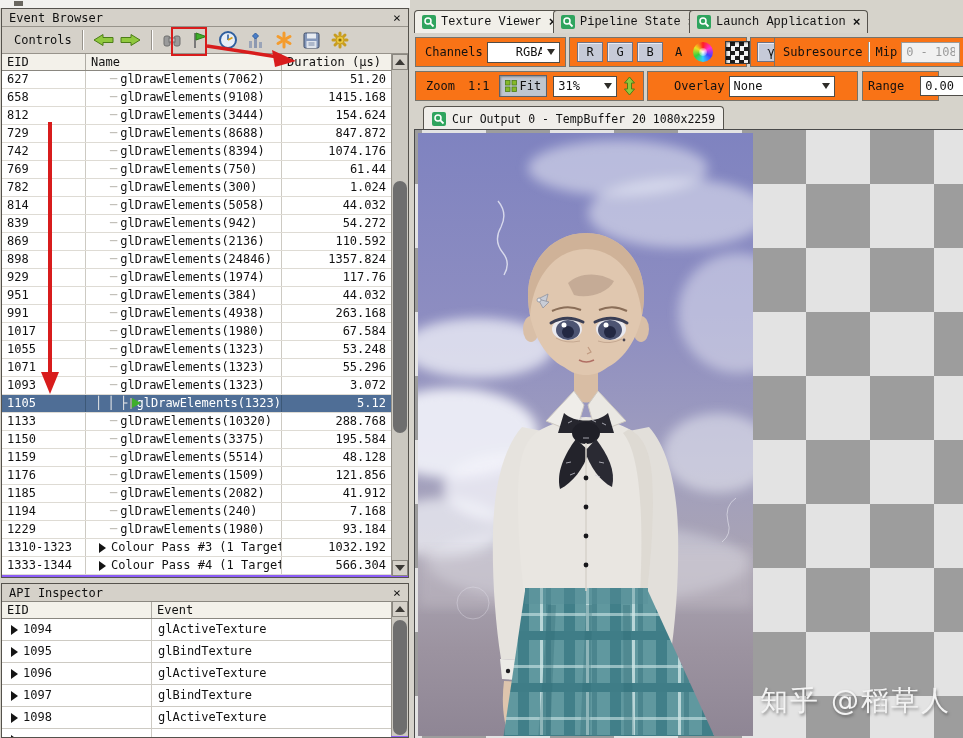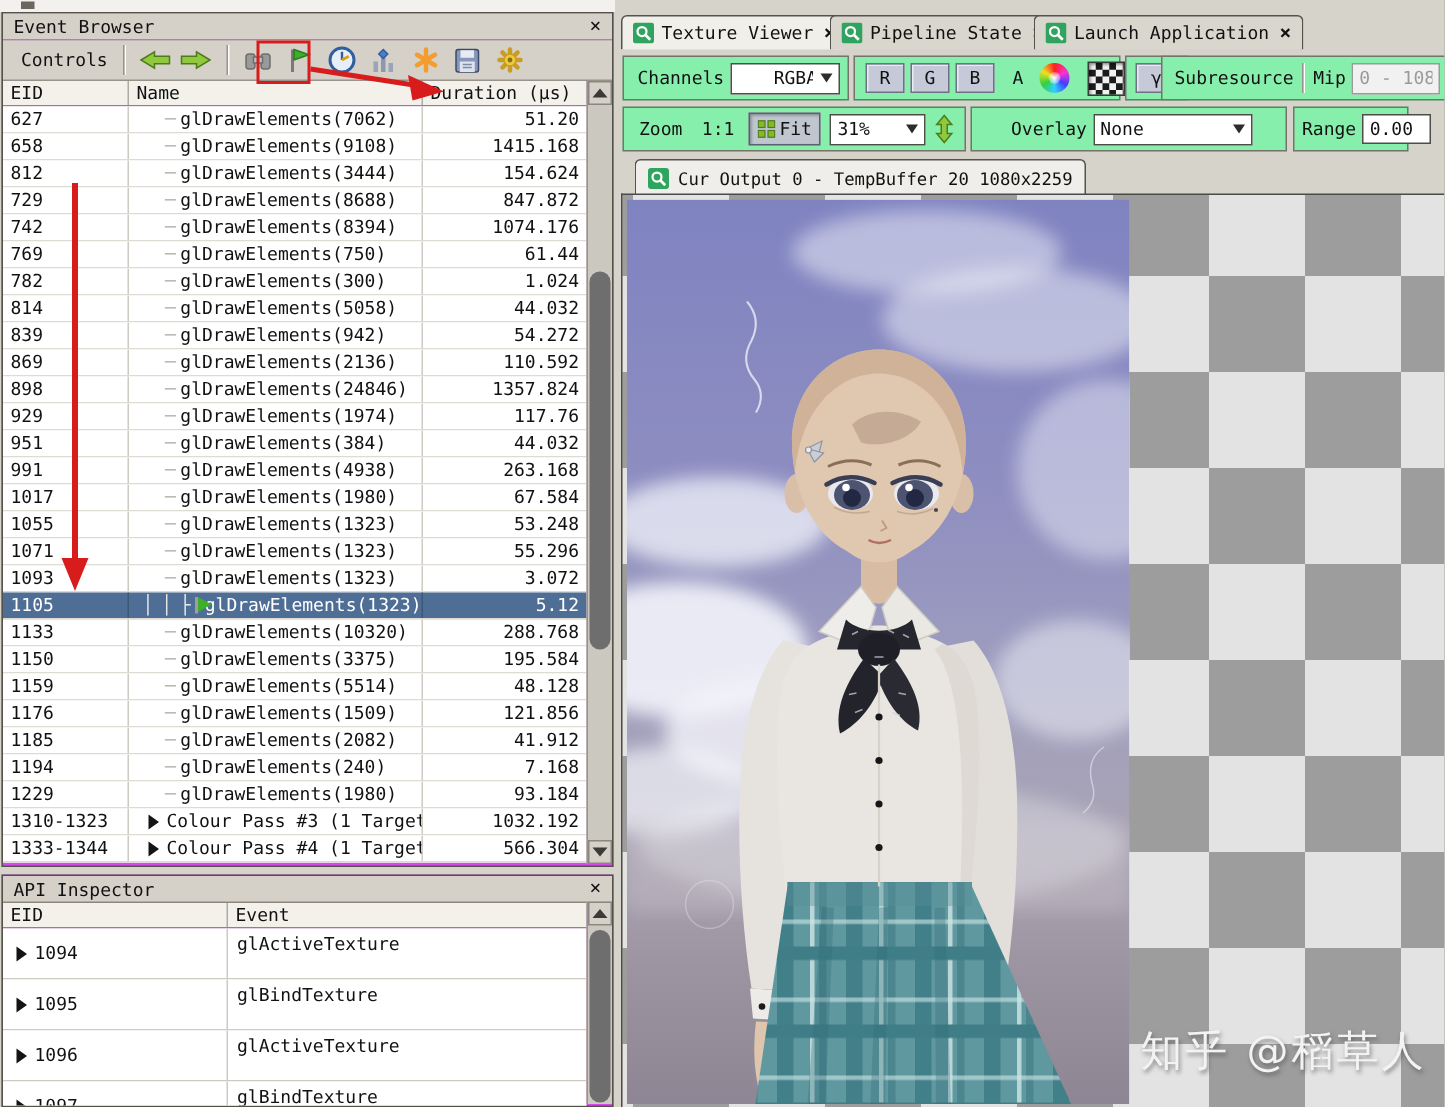--- a/index.html
+++ b/index.html
@@ -1,21 +1,21 @@
 <!DOCTYPE html>
 <html><head>
 <meta charset="utf-8">
 <style>
   html,body{margin:0;padding:0;background:#b0aea6;}
   *{box-sizing:border-box;}
   #screen{position:relative;width:963px;height:738px;background:#d6d3cb;overflow:hidden;
     font-family:"DejaVu Sans Mono","Liberation Mono",monospace;font-size:12px;color:#111;}
 
   
-  .panel{position:absolute;background:#d946ef;border:1px solid #55524c;}
+  .panel{position:absolute;background:#8b5cf6;border:1px solid #55524c;}
   .panel-title{position:relative;height:18px;line-height:18px;padding-left:7px;background:#d5d1c9;
     border-bottom:1px solid #97938b;font-size:12px;}
   .title-x{position:absolute;right:4px;top:0;width:14px;text-align:center;font-size:13px;cursor:default;}
 
   
   #top-strip{position:absolute;left:0;top:0;width:410px;height:8px;background:#f2f1ee;}
   #top-strip .mark{position:absolute;left:14px;top:1px;width:9px;height:5px;background:#6a675f;}
 
   
   #event-panel{left:1px;top:8px;width:408px;height:570px;}
@@ -55,33 +55,33 @@
   .arr-dn{width:0;height:0;border-left:5px solid transparent;border-right:5px solid transparent;border-top:6px solid #3c3a36;}
   .sb-thumb{position:absolute;left:1px;width:14px;background:#6e6e6e;border-radius:7px;}
 
   
   #api-panel{left:1px;top:583px;width:408px;height:155px;}
   .api-head{position:absolute;left:0;top:17px;width:389px;height:18px;display:flex;background:#f3f1ea;
     border-bottom:1px solid #8a8780;border-top:1px solid #8a8780;}
   .api-head .hcell{line-height:16px;padding-left:5px;border-right:1px solid #aeaba3;}
   .ah-eid{width:150px;} .ah-event{flex:1;border-right:none!important;}
   #api-rows{position:absolute;left:0;top:35px;width:389px;height:118px;background:#fff;overflow:hidden;}
-  .arow{display:flex;height:34px;line-height:21px;border-bottom:1px solid #cdcac3;background:#fff;}
+  .arow{display:flex;height:22px;line-height:21px;border-bottom:1px solid #cdcac3;background:#fff;}
   .a-eid{width:150px;display:flex;align-items:center;border-right:1px solid #cdcac3;}
   .a-event{flex:1;padding-left:6px;overflow:hidden;white-space:nowrap;}
 
   
   .rtab{position:absolute;top:10px;height:23px;display:flex;align-items:center;gap:5px;padding:0 7px;
-    border:1px solid #55524c;border-bottom:none;border-radius:4px 4px 0 0;background:#d9d6ce;}
+    border:1px solid #55524c;border-bottom:none;border-radius:4px 4px 0 0;background:#d9d6ce;font-family:Liberation Mono, monospace;}
   .rtab.active{background:#f1efe9;}
   .tabicon{width:14px;height:14px;flex:none;}
   .tabx{font-size:13px;font-weight:bold;margin-left:2px;}
 
   
-  .group{position:absolute;height:30px;border:1px solid #76736b;background:#86efac;
+  .group{position:absolute;height:30px;border:1px solid #76736b;background:#f97316;
     display:flex;align-items:center;}
   .lbl{padding:0 4px;white-space:nowrap;}
   .combo{height:21px;background:#fff;border:1px solid #4f4d48;display:flex;align-items:center;
     padding:0 4px;white-space:nowrap;overflow:hidden;}
   .combo .cv{flex:1;overflow:hidden;}
   .combo-chev{width:0;height:0;border-left:4.5px solid transparent;border-right:4.5px solid transparent;
     border-top:6px solid #2e2c28;margin-left:5px;flex:none;}
   .combo.disabled{background:#f1f1f1;color:#9a9a9a;border-color:#9a9a9a;}
   .chanbtn{width:26px;height:20px;background:#c6cad8;border:1px solid #6d7184;
     box-shadow:inset 1px 1px 0 #e9ebf3;display:flex;align-items:center;justify-content:center;flex:none;}
@@ -588,21 +588,21 @@
         <path d="M6.5,1 L11.5,7 L8.5,7 L8.5,13 L11.5,13 L6.5,19 L1.5,13 L4.5,13 L4.5,7 L1.5,7 Z" fill="#90c83e" stroke="#4c7d18"></path>
       </svg>
   </div>
   <div class="group" style="left:647px;top:71px;width:211px;padding:0 22px;">
     <span class="lbl">Overlay</span>
     <span class="combo" style="flex:1;">
       <span class="cv">None</span>
       <span class="combo-chev"></span>
     </span>
   </div>
-  <div class="group" style="left:862px;top:71px;width:77px;padding:0 5px;gap:4px;">
+  <div class="group" style="left:862px;top:71px;width:77px;padding:0 5px;gap:16px;">
     <span class="lbl" style="padding:0;">Range</span>
     <span class="rangebox">0.00</span>
   </div>
 
   <div id="out-tab">
     <span class="tabicon">
       <svg width="14" height="14">
           <rect width="14" height="14" rx="2" fill="#2fa45e"></rect>
           <circle cx="6" cy="6" r="3" fill="none" stroke="#fff" stroke-width="1.5"></circle>
           <line x1="8.2" y1="8.2" x2="11.5" y2="11.5" stroke="#fff" stroke-width="1.8"></line>

